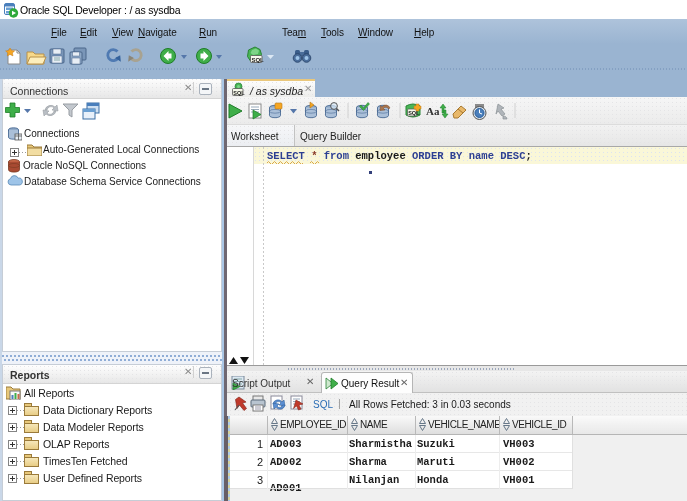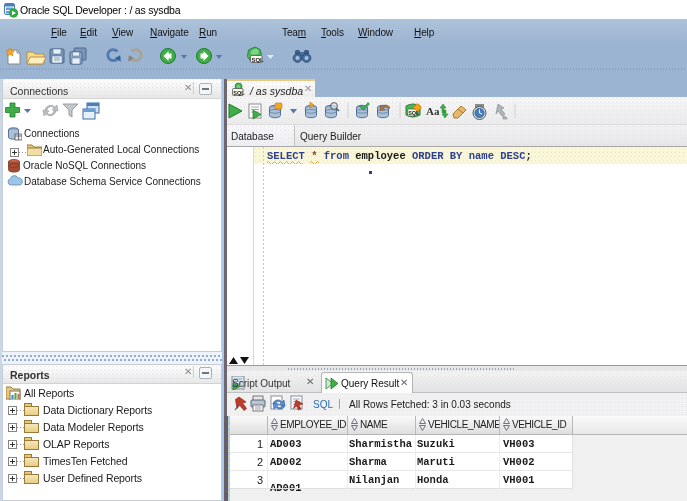--- a/index.html
+++ b/index.html
@@ -43,21 +43,21 @@
       <circle cx="9.5" cy="10" r="4.7" fill="#2faa3c"></circle>
       <path d="M8 7.8 L12 10 L8 12.2 Z" fill="#fff"></path>
     </svg>
   </div>
   <div class="abs txt" style="left:20px;top:4px;font-size:10.5px;letter-spacing:-0.2px;color:#000;">Oracle SQL Developer : / as sysdba</div>
 
   <div class="abs" style="left:0;top:19px;width:687px;height:25px;background:linear-gradient(#aec3db,#9ab4d1);"></div>
   <div class="menu-item" style="left:4px;"><u>F</u>ile</div>
   <div class="menu-item" style="left:33px;"><u>E</u>dit</div>
   <div class="menu-item" style="left:65px;"><u>V</u>iew</div>
-  <div class="menu-item" style="left:103px;"><u>N</u>avigate</div>
+  <div class="menu-item" style="left:91px;"><u>N</u>avigate</div>
   <div class="menu-item" style="left:152px;"><u>R</u>un</div>
   <div class="menu-item" style="left:194px;margin-top:32px;"><u>S</u>ource</div>
   <div class="menu-item" style="left:235px;">Tea<u>m</u></div>
   <div class="menu-item" style="left:274px;"><u>T</u>ools</div>
   <div class="menu-item" style="left:311px;"><u>W</u>indow</div>
   <div class="menu-item" style="left:367px;"><u>H</u>elp</div>
 
   <div class="abs" style="left:0;top:44px;width:687px;height:35px;background:#9ab4d1;"></div>
   <div class="abs" style="left:0;top:68px;width:687px;height:2px;background:repeating-linear-gradient(90deg,#84a0c2 0 1px,transparent 1px 3px);"></div>
   <div class="abs" id="maintoolbar" style="left:0;top:45px;width:687px;height:26px;">
@@ -305,21 +305,21 @@
       <g transform="translate(266,7)" fill="#b0b5ba" stroke="#8a9095" stroke-width="0.7">
         <path d="M5 0 l6 4 -3 1 4 5 -3 2 -4 -5 -2 3 z"></path>
         <path d="M10 12 c2 0 4 1 4 3 l-4 0 z"></path>
       </g>
       <line x1="288" y1="6" x2="288" y2="21" stroke="#d0d0d0"></line>
     </svg>
   </div>
 
   <div class="abs" style="left:227px;top:125px;width:460px;height:22px;background-color:#e6e6e6;background-image:radial-gradient(circle at 1.5px 1.5px,#e4e4e6 0.7px,transparent 0.9px),linear-gradient(#f2f2f2,#e6e6e6);background-size:4px 4px,100% 100%;border-bottom:1px solid #a8a8a8;box-sizing:border-box;"></div>
   <div class="abs" style="left:227px;top:125px;width:67px;height:21px;background-color:#eceef2;background-image:radial-gradient(circle at 1.5px 1.5px,#e4e4e6 0.7px,transparent 0.9px),linear-gradient(#f6f7f9,#eceef2);background-size:4px 4px,100% 100%;border-right:1px solid #c2c2c2;"></div>
-  <div class="abs txt" style="left:231px;top:131px;font-size:10px;color:#222;">Database</div>
+  <div class="abs txt" style="left:231px;top:131px;font-size:10px;color:#222;">Worksheet</div>
   <div class="abs txt" style="left:300px;top:131px;font-size:10px;color:#222;">Query Builder</div>
 
   <div class="abs" style="left:227px;top:147px;width:460px;height:218px;background:#ffffff;"></div>
   <div class="abs" style="left:253px;top:147px;width:1px;height:218px;background:#d8d8d8;"></div>
 
   <div class="abs" style="left:254px;top:147px;width:433px;height:17px;background:#faf7d8;
       background-image:radial-gradient(circle at 1.5px 1.5px,#dce3f2 0.7px,transparent 0.9px);background-size:4px 4px;"></div>
   <div class="abs" style="left:263px;top:147px;width:1px;height:218px;background:
       repeating-linear-gradient(#c9c9c9 0 2px,transparent 2px 4px);"></div>
   <div class="abs txt" style="left:267px;top:150px;font-size:10.5px;font-family:'Liberation Mono',monospace;font-weight:bold;color:#1a1a1a;"><span style="color:#2d3f92">SELECT</span> <span style="color:#8a3b2a">*</span> <span style="color:#2d3f92">from</span> employee <span style="color:#2d3f92">ORDER</span> <span style="color:#2d3f92">BY</span> <span style="color:#2d3f92">name</span> <span style="color:#2d3f92">DESC</span>;</div>

